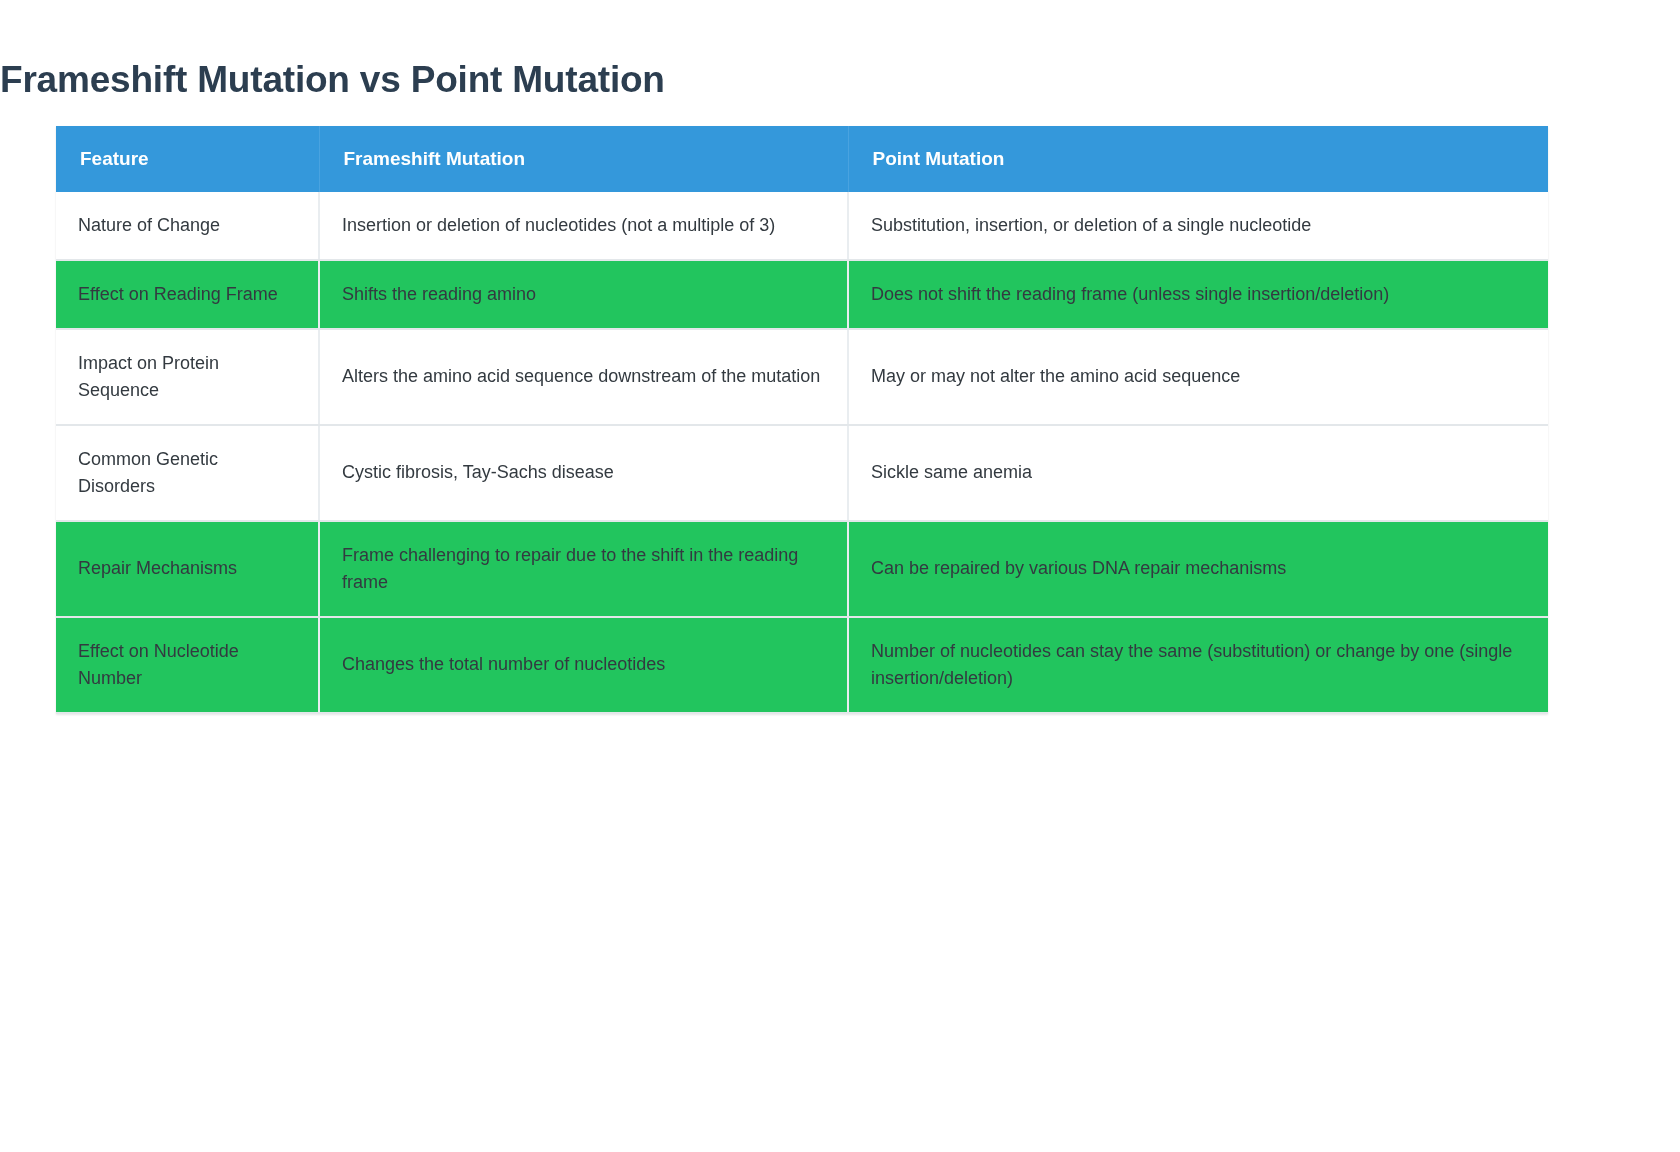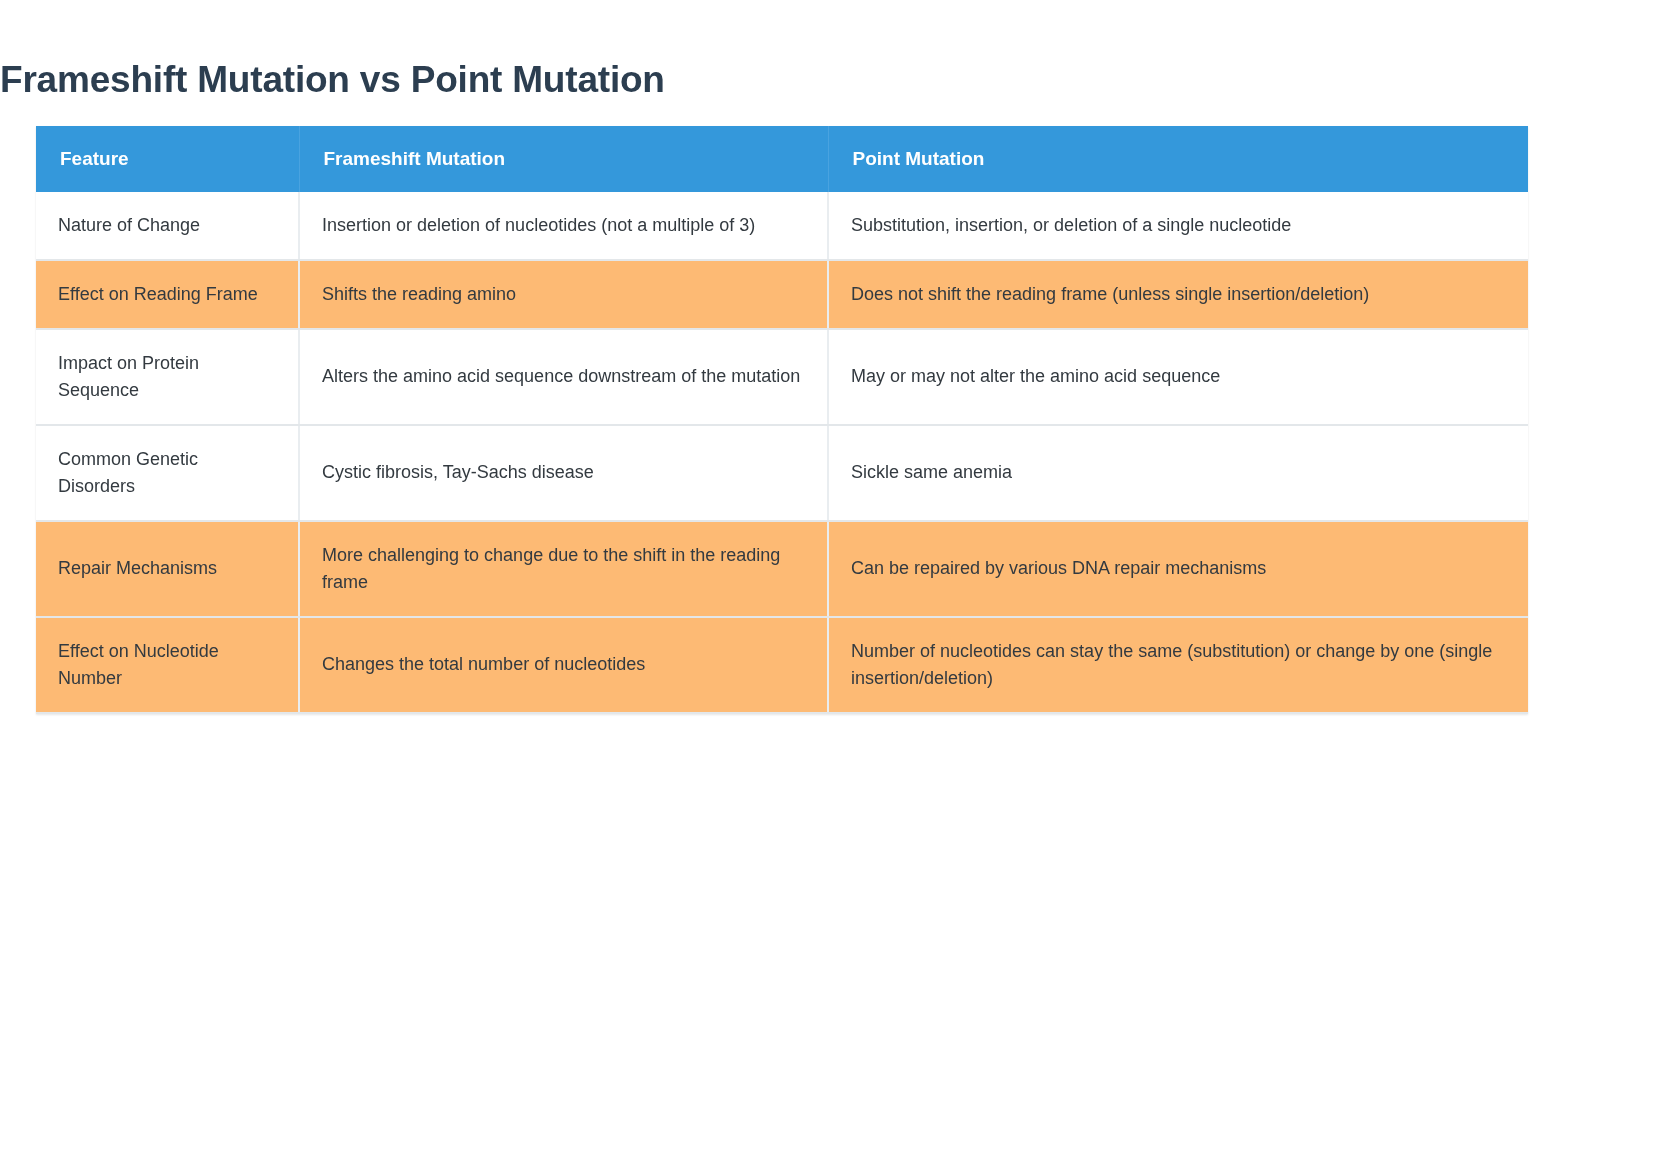--- a/index.html
+++ b/index.html
@@ -25,21 +25,21 @@
     font-weight: bold;
     color: #2c3e50;
     letter-spacing: -0.2px;
     padding-top: 32px;
     padding-bottom: 0;
     line-height: 1.25;
     font-family: "Liberation Sans", sans-serif;
   }
   .table-wrap {
     position: absolute;
-    left: 36px;
+    left: 56px;
     top: 101px;
     width: 1492px;
   }
   table.compare {
     width: 1492px;
     border-collapse: collapse;
     table-layout: fixed;
     background: #ffffff;
     box-shadow: 0 1px 2px rgba(0,0,0,0.10);
   }
@@ -78,21 +78,21 @@
   table.compare tbody td:last-child {
     border-right: none;
   }
   table.compare tbody tr:last-child td {
     border-bottom: 2px solid #e3e7ea;
   }
   table.compare tbody tr.odd td {
     background: #ffffff;
   }
   table.compare tbody tr.even td {
-    background: #fdba74;
+    background: #22c55e;
   }
 </style>
 </head>
 <body>
 
 <div class="page">
 
   <h1 class="page-title">Frameshift Mutation vs Point Mutation</h1>
 
   <div class="table-wrap">
@@ -125,21 +125,21 @@
           <td>Alters the amino acid sequence downstream of the mutation</td>
           <td>May or may not alter the amino acid sequence</td>
         </tr>
         <tr class="odd">
           <td>Common Genetic Disorders</td>
           <td>Cystic fibrosis, Tay-Sachs disease</td>
           <td>Sickle same anemia</td>
         </tr>
         <tr class="even">
           <td>Repair Mechanisms</td>
-          <td>More challenging to change due to the shift in the reading frame</td>
+          <td>Frame challenging to repair due to the shift in the reading frame</td>
           <td>Can be repaired by various DNA repair mechanisms</td>
         </tr>
         <tr class="even">
           <td>Effect on Nucleotide Number</td>
           <td>Changes the total number of nucleotides</td>
           <td>Number of nucleotides can stay the same (substitution) or change by one (single insertion/deletion)</td>
         </tr>
       </tbody>
     </table>
   </div>

